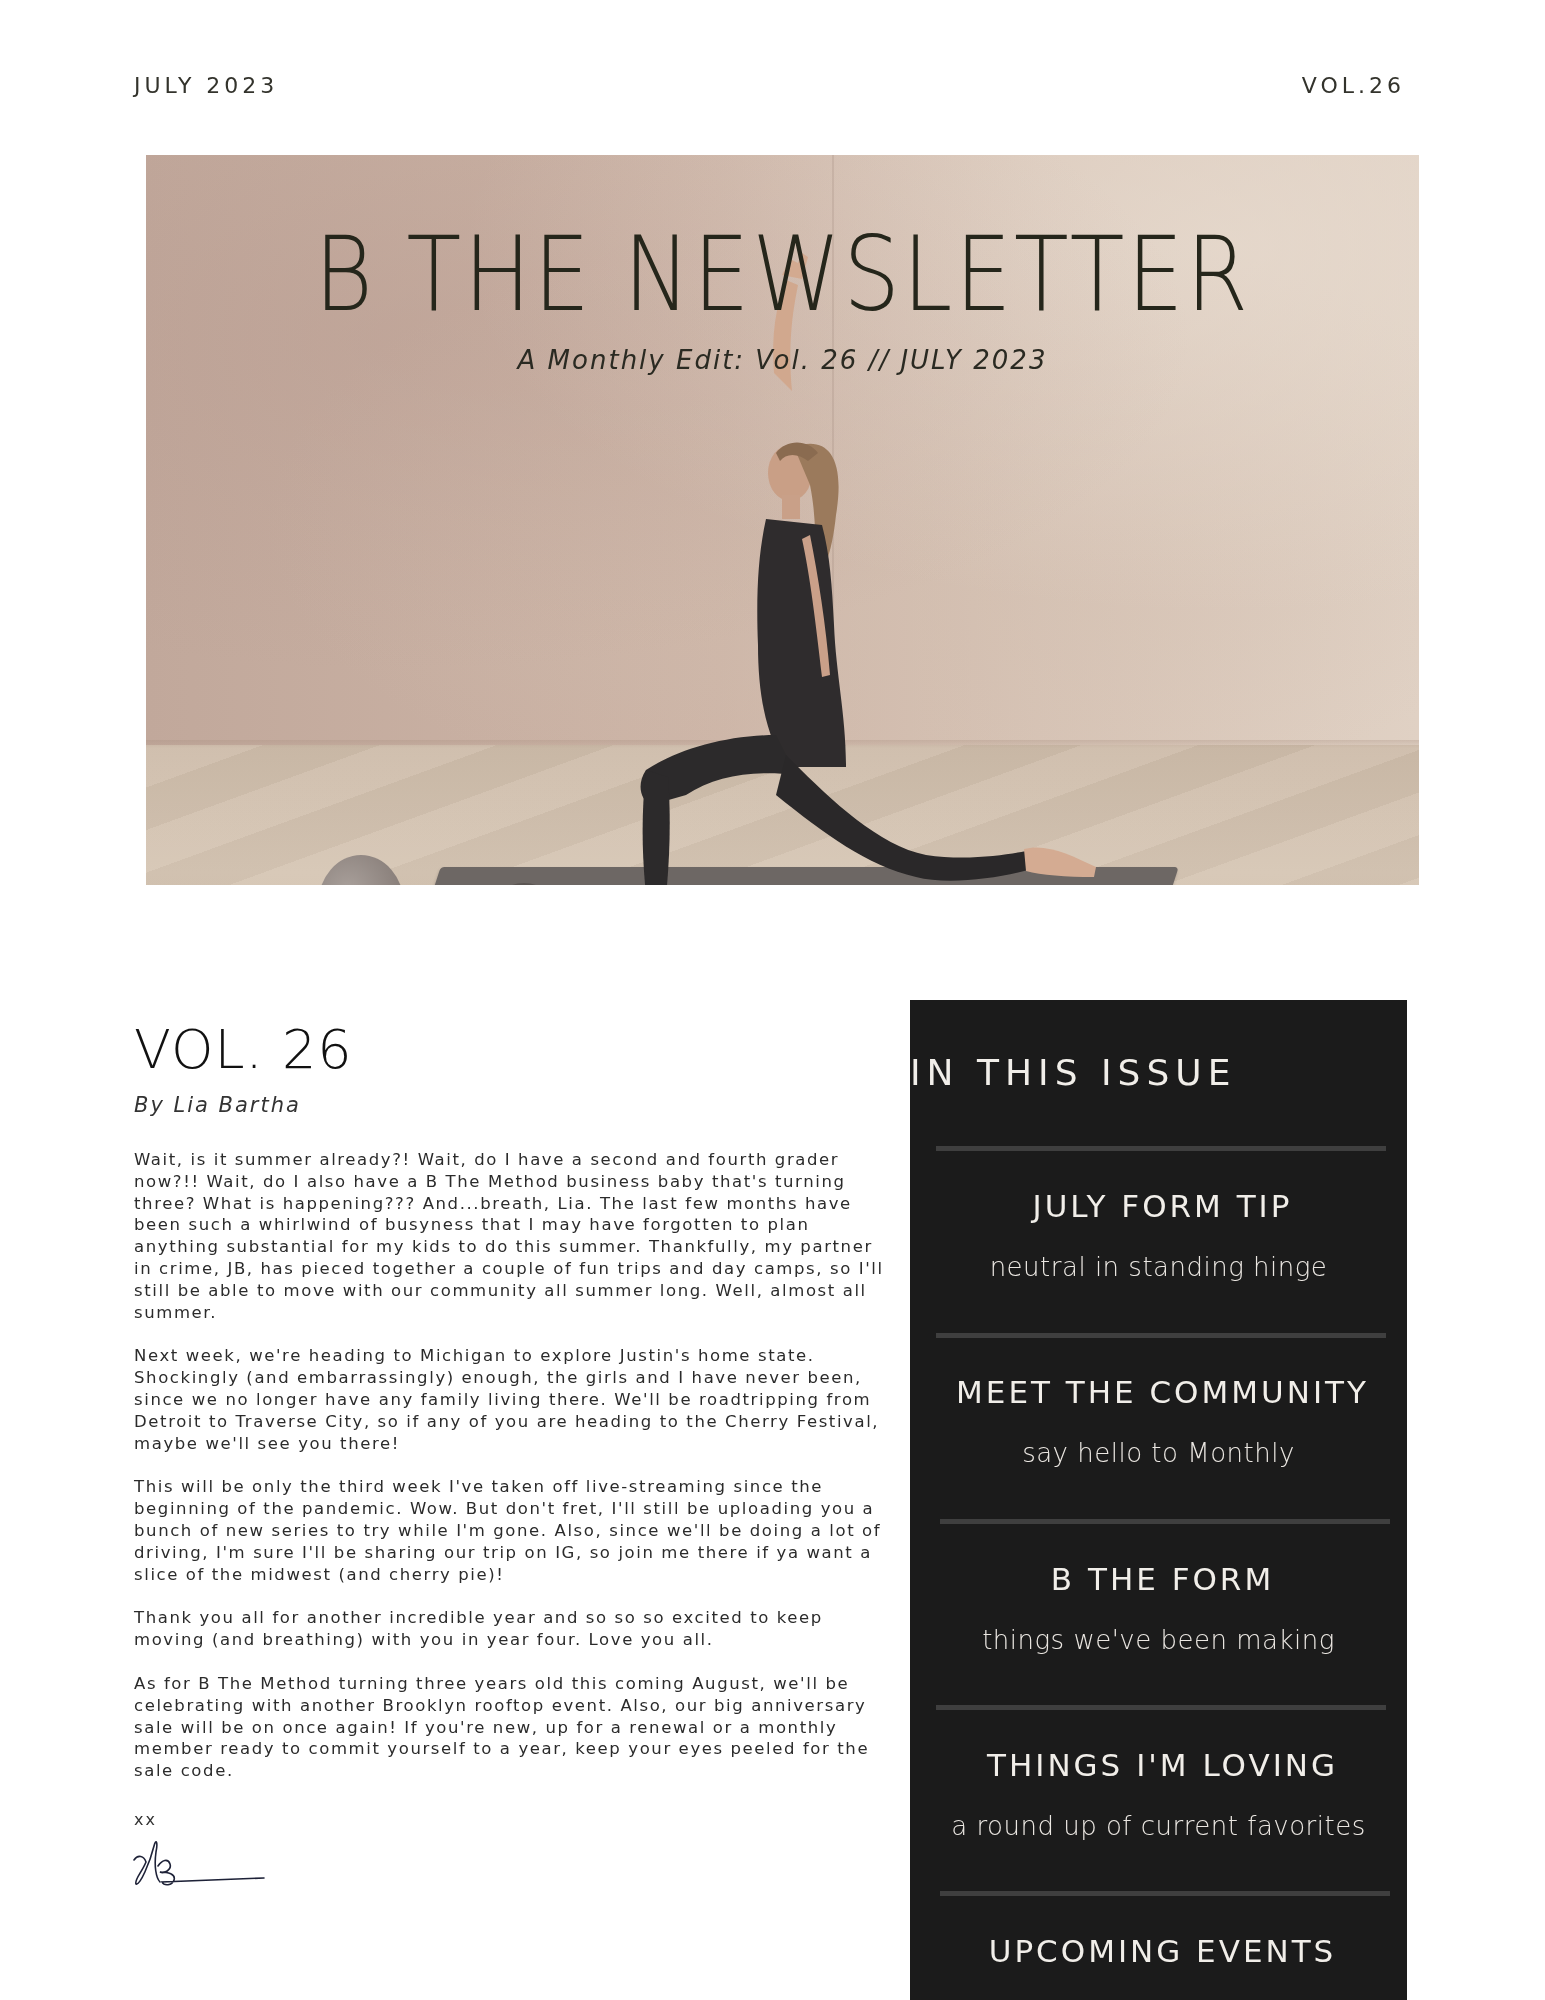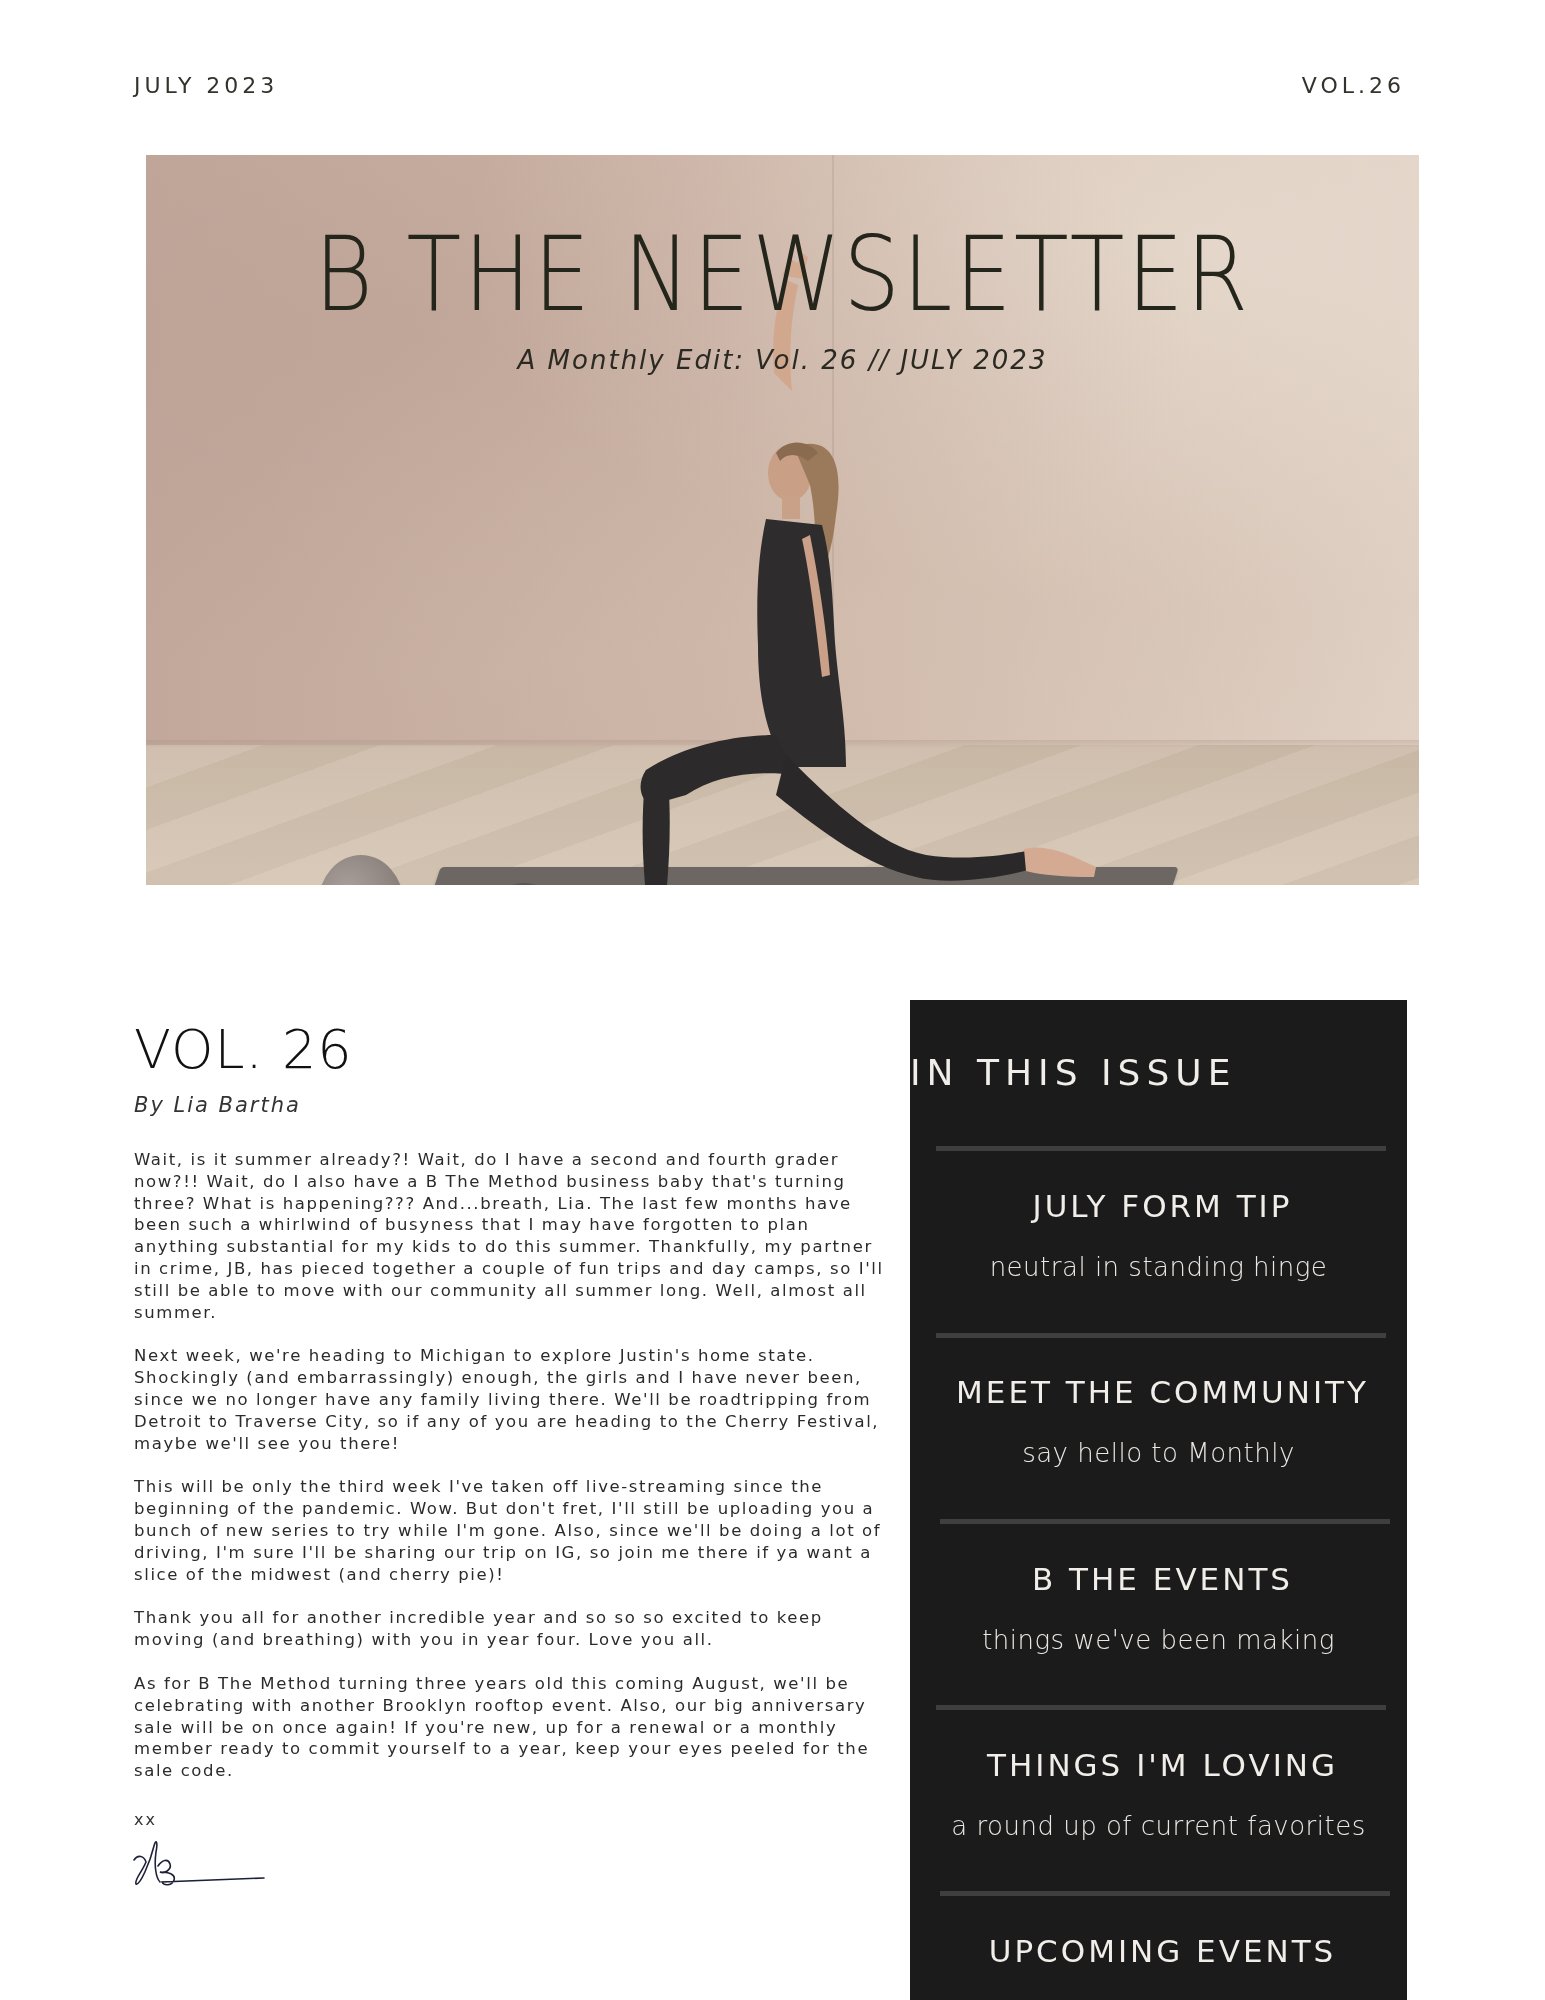--- a/index.html
+++ b/index.html
@@ -244,21 +244,21 @@
     <div class="divider" style="left:26px; width:450px; top:333px;"></div>
 
     <div class="issue-item" style="top:374px;">
       <span class="label">MEET THE COMMUNITY</span>
       <span class="desc">say hello to Monthly</span>
     </div>
 
     <div class="divider" style="left:30px; width:450px; top:519px;"></div>
 
     <div class="issue-item" style="top:561px;">
-      <span class="label">B THE EVENTS</span>
+      <span class="label">B THE FORM</span>
       <span class="desc">things we've been making</span>
     </div>
 
     <div class="divider" style="left:26px; width:450px; top:705px;"></div>
 
     <div class="issue-item" style="top:747px;">
       <span class="label">THINGS I'M LOVING</span>
       <span class="desc">a round up of current favorites</span>
     </div>
 

